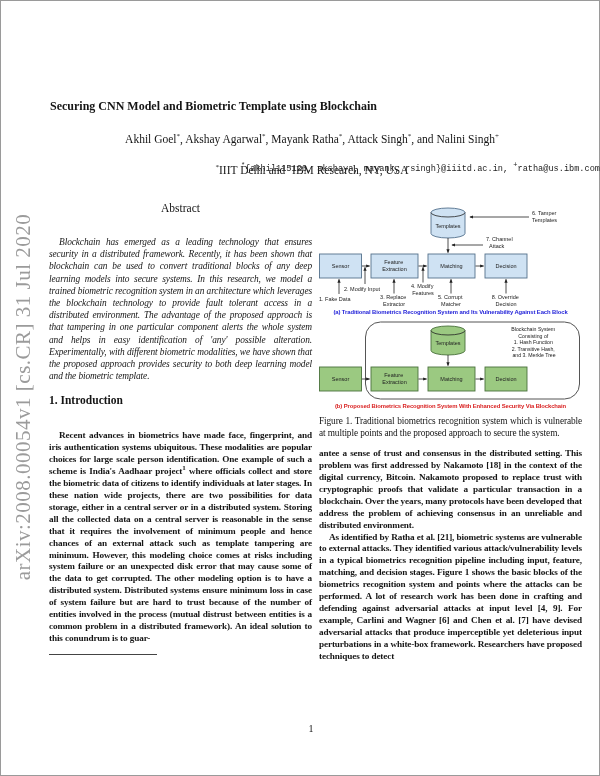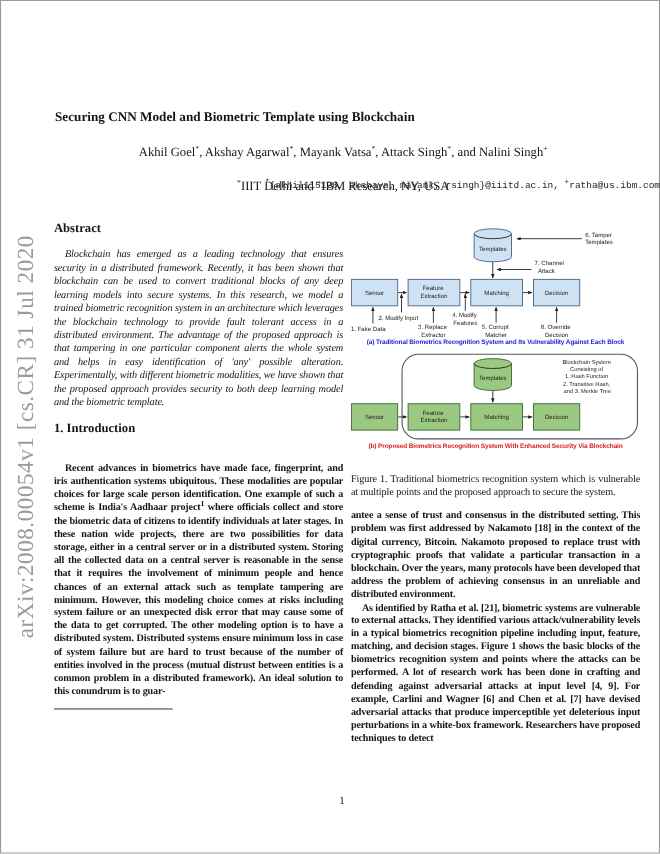--- a/index.html
+++ b/index.html
@@ -21,55 +21,55 @@
   .authors{position:absolute;top:133px;left:40px;width:544px;text-align:center;font-size:11.5px;}
   .affil{position:absolute;top:148px;left:40px;width:544px;text-align:center;font-size:11.5px;margin-top:16px;}
   .emails{
     position:absolute;top:164px;left:56px;width:544px;text-align:right;
     font-family:"Liberation Mono",monospace;font-size:8.6px;color:#222;
   }
   sup,.sup{font-size:7px;vertical-align:super;line-height:0;}
   .col{position:absolute;top:202px;width:263px;}
   .col-left{left:49px;}
   .col-right{left:319px;}
-  .abstract-heading{text-align:left;font-weight:bold;font-size:11.5px;margin:0 0 12px 0;}
+  .abstract-heading{text-align:center;font-weight:normal;font-size:11.5px;margin:0 0 22px 0;}
   .abstract-text{
     font-style:italic;font-size:9.4px;line-height:12.2px;text-align:justify;
     text-indent:10px;letter-spacing:-.1px;
   }
   .section-heading{font-weight:bold;font-size:11.5px;margin:12px 0 24px 0;}
   .body-text{font-size:9.2px;line-height:11.9px;text-align:justify;letter-spacing:-.12px;font-weight:bold;}
   .indent{text-indent:10px;}
   .footnote-rule{width:108px;border-top:1px solid #444;margin:9px 0 3px 0;}
   .footnote-text{font-size:8px;color:#222;}
   .footnote-text a{color:#222;text-decoration:none;}
   .subcap{
     font-family:"Liberation Sans",sans-serif;font-size:5.9px;font-weight:bold;
     text-align:center;margin:1px 0 0 0;letter-spacing:-.1px;
   }
-  .figcap{font-size:9.3px;line-height:11.6px;text-align:justify;margin-top:22px;letter-spacing:-.1px;}
+  .figcap{font-size:9.3px;line-height:11.6px;text-align:justify;margin-top:7px;letter-spacing:-.1px;}
   .para1{margin-top:9px;}
   .pagenum{position:absolute;top:723px;left:49px;width:524px;text-align:center;font-size:10px;}
   svg{display:block;}
   .alabel{font-family:"Liberation Sans",sans-serif;font-size:5.5px;fill:#222;}
   .note{font-family:"Liberation Sans",sans-serif;font-size:5.2px;fill:#222;}
   .wire{stroke:#222;stroke-width:.8;fill:none;}
   .boxA{stroke:#54718c;stroke-width:.9;}
   .boxB{stroke:#49713c;stroke-width:.9;}
   .bigrect{stroke:#555;stroke-width:1;fill:none;}
 </style>
 </head>
 <body>
 
 <div class="watermark">arXiv:2008.00054v1 [cs.CR] 31 Jul 2020</div>
 
 <div class="title">Securing CNN Model and Biometric Template using Blockchain</div>
 
 <div class="authors">
-  <span><span>Akhil Goel</span><sup>*</sup><span>, </span></span><span><span>Akshay Agarwal</span><sup>*</sup><span>, </span></span><span><span>Mayank Vatsa</span><sup>*</sup><span>, </span></span><span><span>Attack Singh</span><sup>*</sup><span>, and </span></span><span><span>Nalini Singh</span><sup>+</sup><span></span></span>
+  <span><span>Akhil Goel</span><sup>*</sup><span>, </span></span><span><span>Akshay Agarwal</span><sup>*</sup><span>, </span></span><span><span>Mayank Ratha</span><sup>*</sup><span>, </span></span><span><span>Attack Singh</span><sup>*</sup><span>, and </span></span><span><span>Nalini Singh</span><sup>+</sup><span></span></span>
 </div>
 
 <div class="affil">
   <sup>*</sup><span>IIIT Delhi and </span><sup>+</sup><span>IBM Research, NY, USA</span>
 </div>
 
 <div class="emails">
   <sup>*</sup><span>{akhil115126, akshaya, mayank, rsingh}@iiitd.ac.in, </span><sup>+</sup><span>ratha@us.ibm.com</span>
 </div>
 

